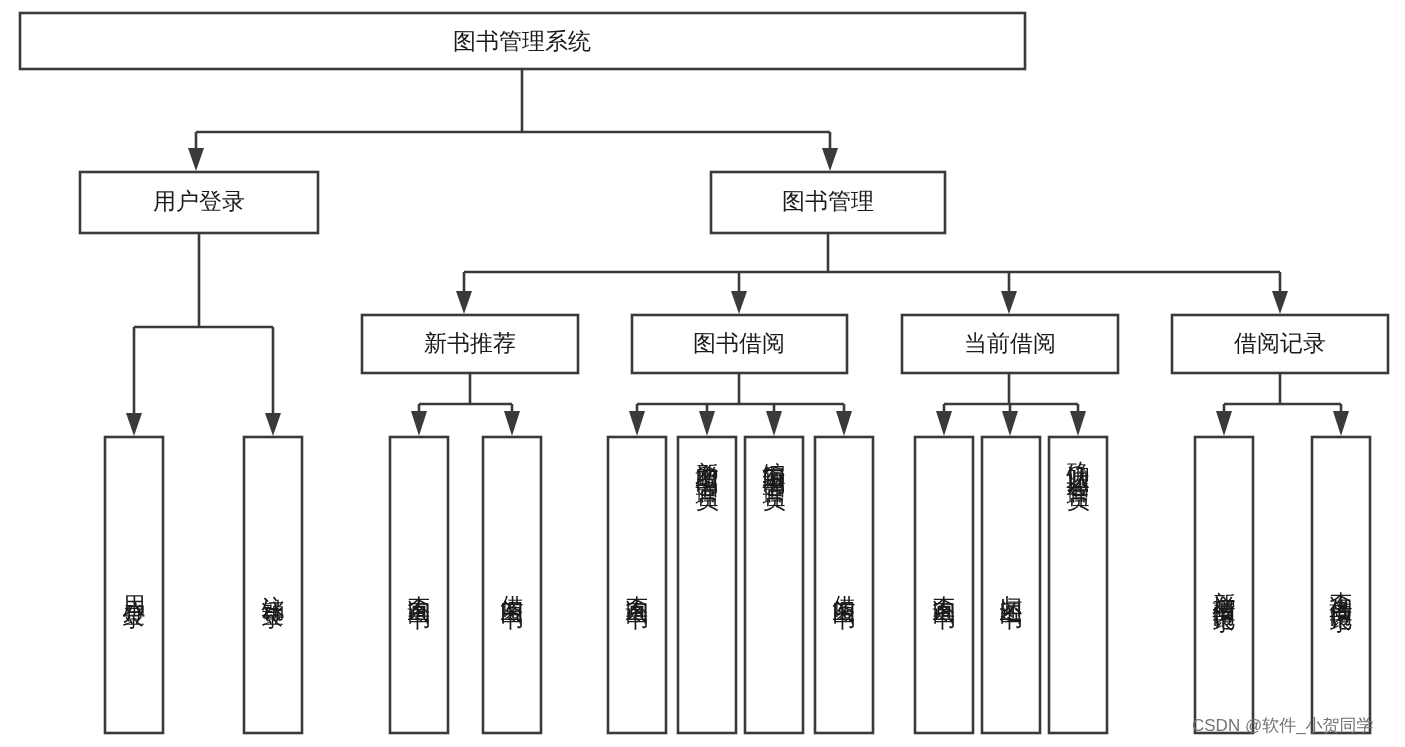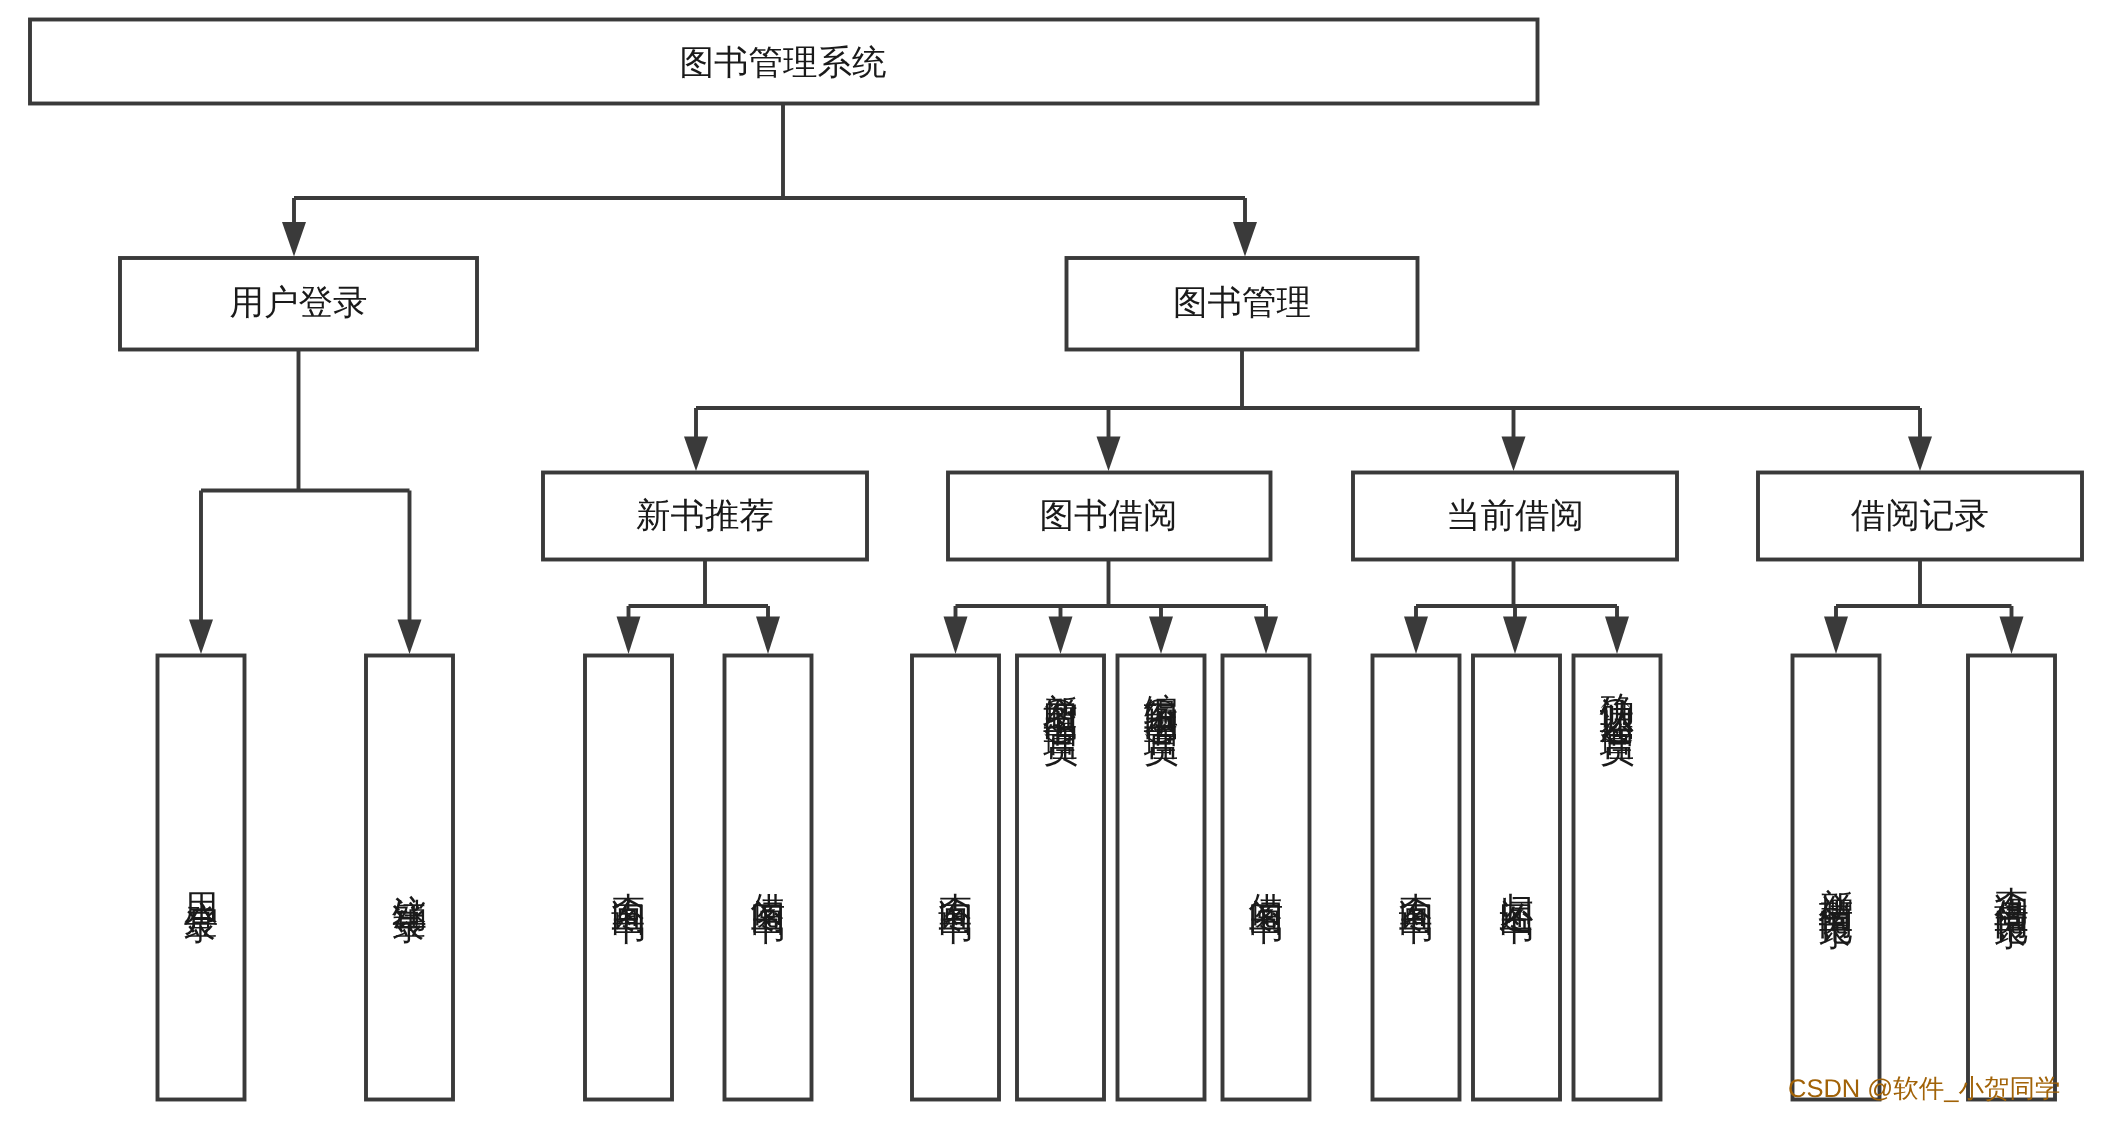--- a/index.html
+++ b/index.html
@@ -65,21 +65,21 @@
     letter-spacing: 4px;
     color: #1a1a1a;
     white-space: nowrap;
   }
   .watermark {
     position: absolute;
     left: 1192px;
     top: 714px;
     font-family: "Liberation Sans", "DejaVu Sans", sans-serif;
     font-size: 17px;
-    color: #a16207;
+    color: #737373;
     white-space: nowrap;
   }
 </style>
 </head>
 <body>
 
 <div id="diagram-root">
 
   <svg class="diagram-svg" viewBox="0 0 1405 747">
 

